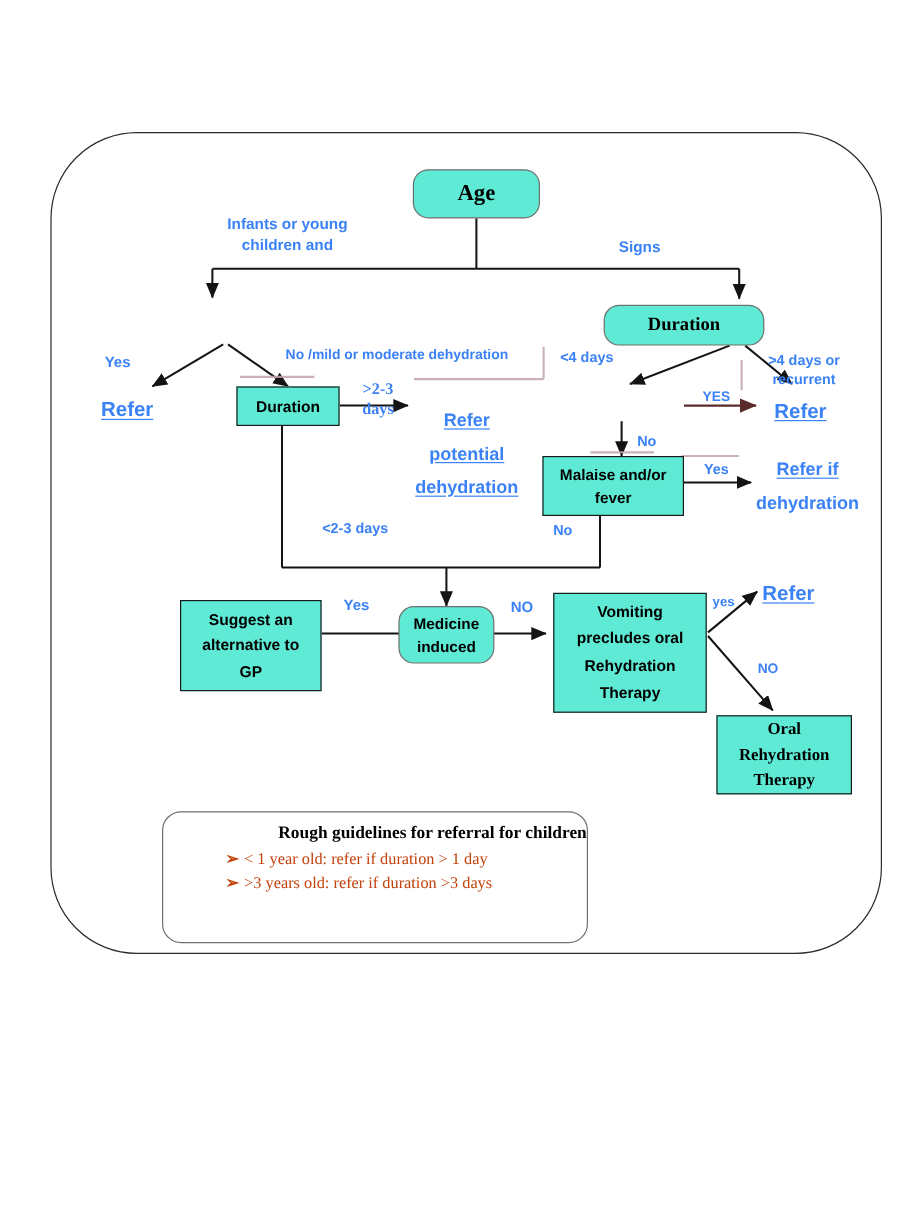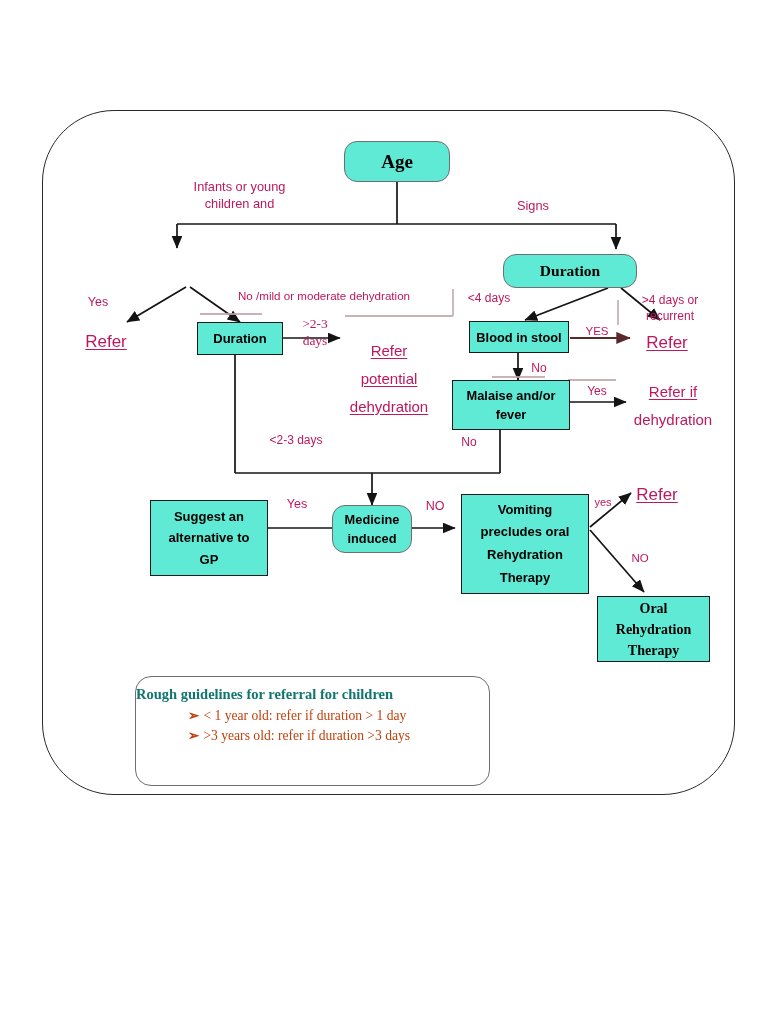--- a/index.html
+++ b/index.html
@@ -55,22 +55,22 @@
     font-weight: bold;
   }
   .sans-bold {
     font-family: "Liberation Sans", sans-serif;
     font-weight: bold;
   }
   
   .tlabel {
     position: absolute;
     font-family: "Liberation Sans", sans-serif;
-    font-weight: normal;
-    color: #be185d;
+    font-weight: bold;
+    color: #3b82f6;
     text-align: center;
     line-height: 1.35;
     z-index: 6;
     white-space: pre-line;
   }
   .tlabel.serif {
     font-family: "Liberation Serif", serif;
   }
   .uline { text-decoration: underline; text-underline-offset: 2px; }
 
@@ -96,22 +96,22 @@
     box-sizing: border-box;
     background: #ffffff;
     z-index: 5;
     padding: 9px 0 0 0;
     font-family: "Liberation Serif", serif;
   }
   .guidelines h4 {
     margin: 0 0 3px 0;
     font-size: 14.5px;
     font-weight: bold;
-    text-align: left;
-    color: #0f766e;
+    text-align: right;
+    color: #000000;
     font-family: "Liberation Serif", serif;
   }
   .gl-list {
     margin: 0;
     padding: 0 0 0 52px;
     list-style: none;
   }
   .gl-list li {
     font-size: 13.6px;
     color: #c2410c;
@@ -200,23 +200,20 @@
 
 
   <div class="node rect sans-bold" style="left:197px; top:322px; width:86px; height:33px; font-size:13px;">
     <span class="lbl">Duration</span>
   </div>
 
   <div class="node rounded serif-bold" style="left:503px; top:254px; width:134px; height:34px; font-size:15.5px;">
     <span class="lbl">Duration</span>
   </div>
 
-  <div class="node rect sans-bold" style="left:469px; top:321px; width:100px; height:32px; font-size:12.8px;">
-    <span class="lbl">Blood in stool</span>
-  </div>
 
   <div class="node rect sans-bold" style="left:452px; top:380px; width:118px; height:50px; font-size:12.8px; line-height:1.5;">
     <span class="lbl" style="white-space:pre-line;">Malaise and/or
 fever</span>
   </div>
 
   <div class="node rect sans-bold" style="left:150px; top:500px; width:118px; height:76px; font-size:13px; line-height:1.65;">
     <span class="lbl" style="white-space:pre-line;">Suggest an
 alternative to
 GP</span>

